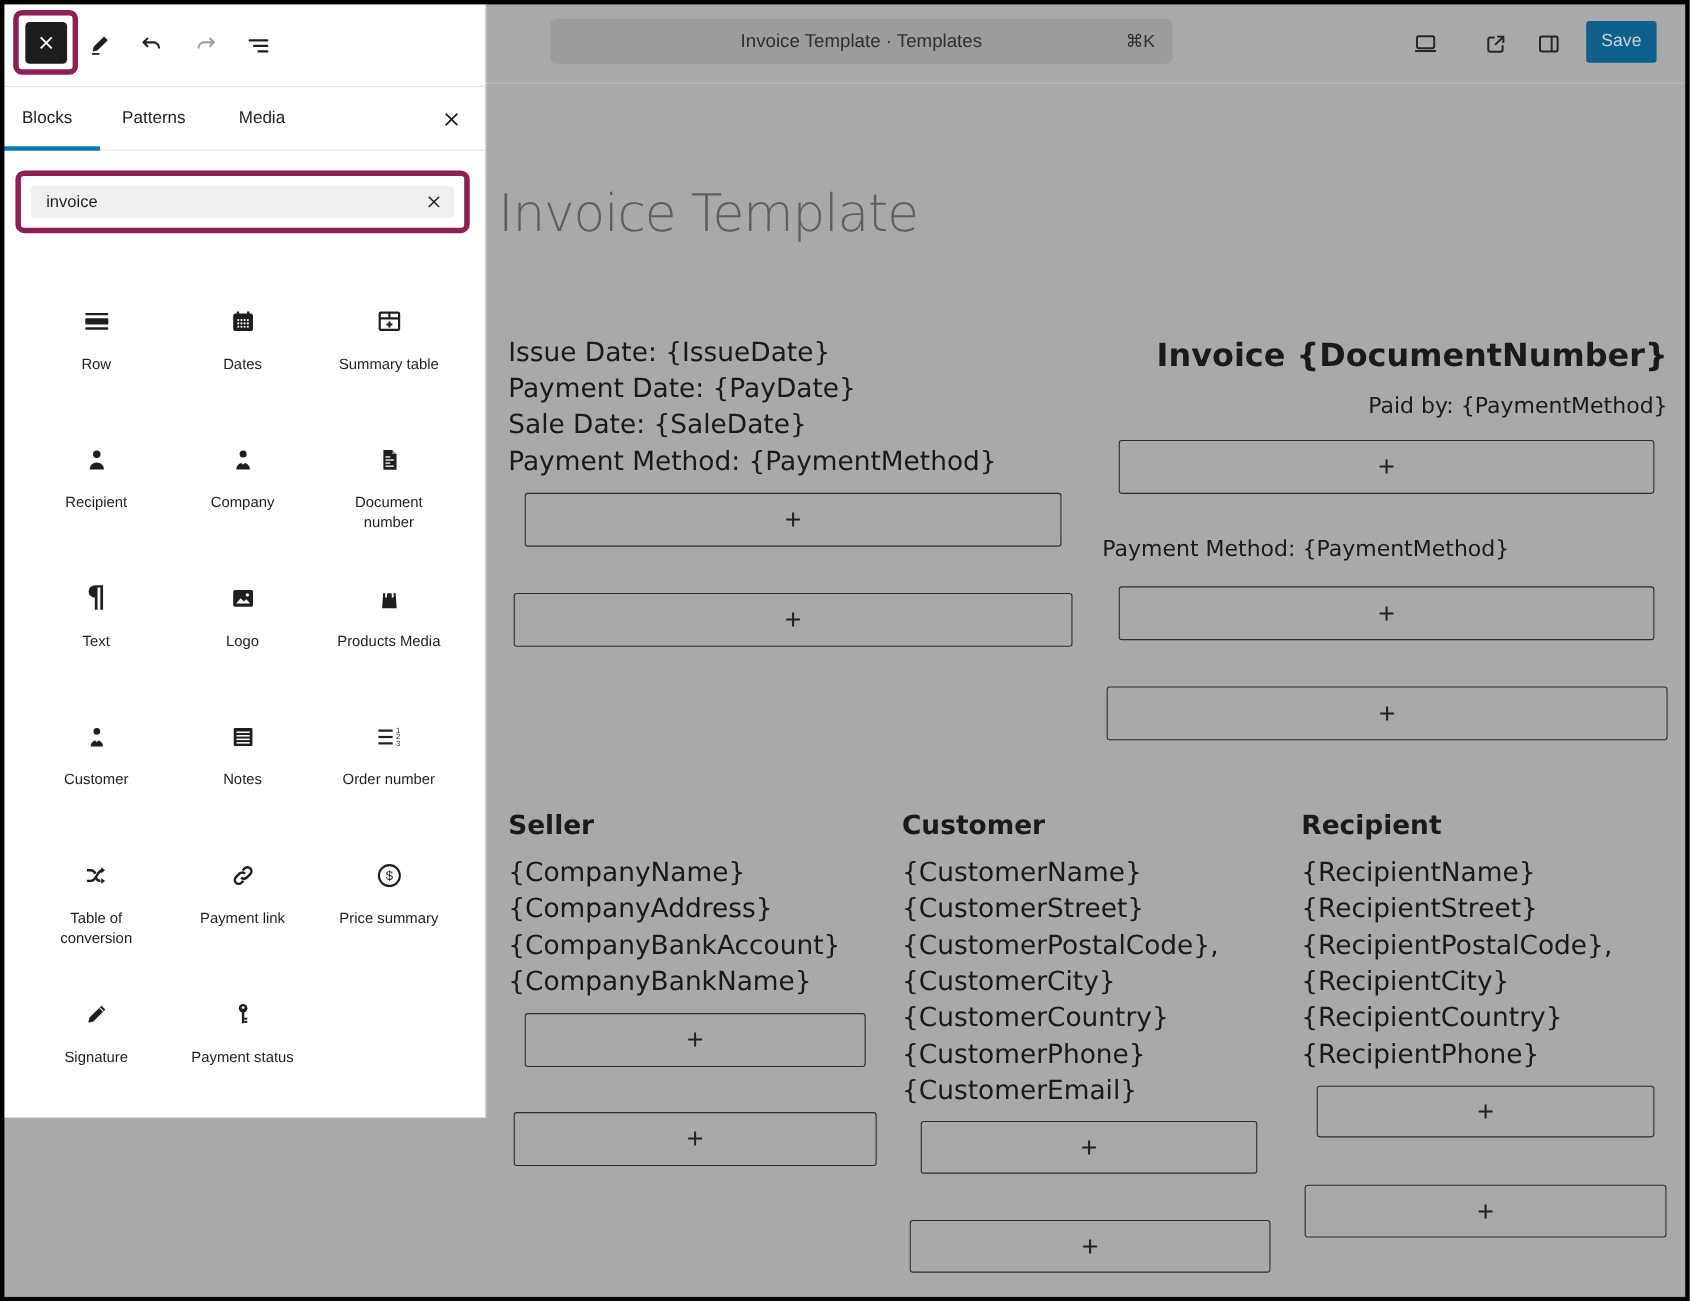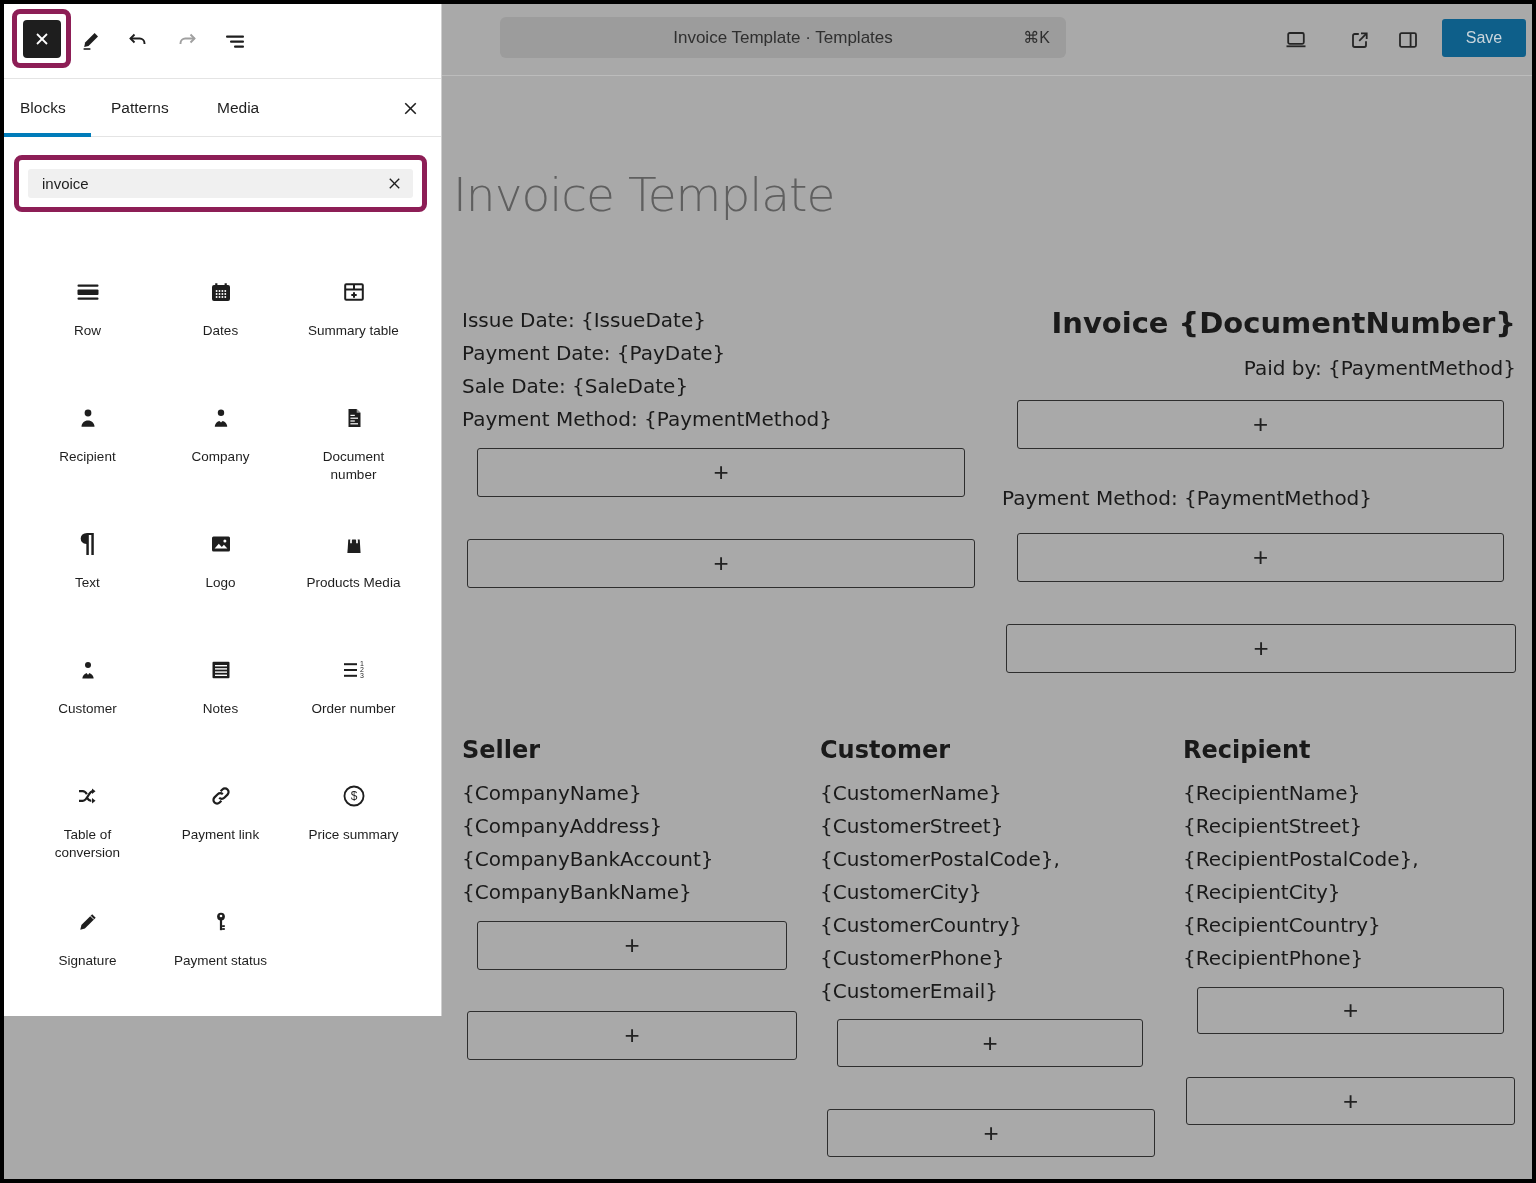--- a/index.html
+++ b/index.html
@@ -12,21 +12,21 @@
   
   .frame{left:0;top:0;right:0;bottom:0;border:4px solid #000;pointer-events:none;z-index:60;}
 
   
   .topbar-line{left:441px;top:75px;width:1095px;height:1px;background:rgba(255,255,255,.22);}
   .doc-pill{left:500px;top:17px;width:566px;height:41px;background:#9c9c9c;border-radius:6px;
     display:flex;align-items:center;justify-content:center;color:#2f2f2f;font-size:17px;}
   .doc-pill .shortcut{position:absolute;right:16px;top:0;height:41px;display:flex;align-items:center;font-size:16px;color:#2f2f2f;}
   .tr-icon{top:27px;width:26px;height:26px;display:flex;align-items:center;justify-content:center;color:#262626;}
   .tr-icon svg{display:block;}
-  .save-btn{left:1442px;top:19px;width:84px;height:38px;background:#0e5f8a;border-radius:3px;
+  .save-btn{left:1442px;top:19px;width:64px;height:38px;background:#0e5f8a;border-radius:3px;
     display:flex;align-items:center;justify-content:center;color:#c9d5dc;font-size:16px;}
 
   
   .sidebar{left:0;top:3px;width:441px;height:1013px;background:#fff;border-right:1px solid #cfcfcf;z-index:5;}
   .sb-header{position:absolute;left:0;top:0;width:100%;height:75px;border-bottom:1px solid #e4e4e4;}
   .hl{border:5px solid #8d1e56;border-radius:8px;background:#fff;}
   .close-hl{position:absolute;left:12px;top:6px;width:49px;height:49px;display:flex;align-items:center;justify-content:center;}
   .close-btn{width:38px;height:38px;background:#1e1e1e;border-radius:4px;display:flex;align-items:center;justify-content:center;}
   .tool-btn{position:absolute;top:24px;width:28px;height:28px;display:flex;align-items:center;justify-content:center;color:#1e1e1e;}
   .tool-btn.disabled{color:#a0a0a0;}
@@ -40,21 +40,21 @@
   .search-clear{position:absolute;right:10px;top:0;height:100%;display:flex;align-items:center;color:#1e1e1e;}
   .blocks-grid{position:absolute;left:0;top:252px;width:441px;padding:0 21px;box-sizing:border-box;
     display:grid;grid-template-columns:repeat(3,1fr);grid-auto-rows:126px;}
   .blk{display:flex;flex-direction:column;align-items:center;padding-top:22px;box-sizing:border-box;}
   .blk-ic{width:30px;height:30px;display:flex;align-items:center;justify-content:center;color:#1e1e1e;}
   .blk-lb{margin-top:15px;font-size:13.5px;color:#1e1e1e;text-align:center;line-height:1.3;max-width:100px;}
 
   
   .cv{color:#1a1a1a;font-family:"DejaVu Sans",sans-serif;}
   .cv-title{left:453px;top:167px;font-size:47px;font-weight:300;color:#5f5f5f;letter-spacing:-1px;}
-  .ph-lines{line-height:33px;font-size:20px;white-space:nowrap;}
+  .ph-lines{line-height:33px;font-size:24px;white-space:nowrap;}
   .col-head{font-size:24px;font-weight:700;}
   .inv-head{right:20px;top:306px;font-size:29px;font-weight:700;white-space:nowrap;}
   .paid-by{right:20px;top:356px;font-size:20px;white-space:nowrap;}
   .pm-line{left:1002px;top:486px;font-size:20px;white-space:nowrap;}
   .appender{border:1.5px solid #2e2e2e;border-radius:3px;display:flex;align-items:center;justify-content:center;
     font-size:26px;font-weight:300;color:#222;box-sizing:border-box;}
 </style>
 </head>
 <body>
 

